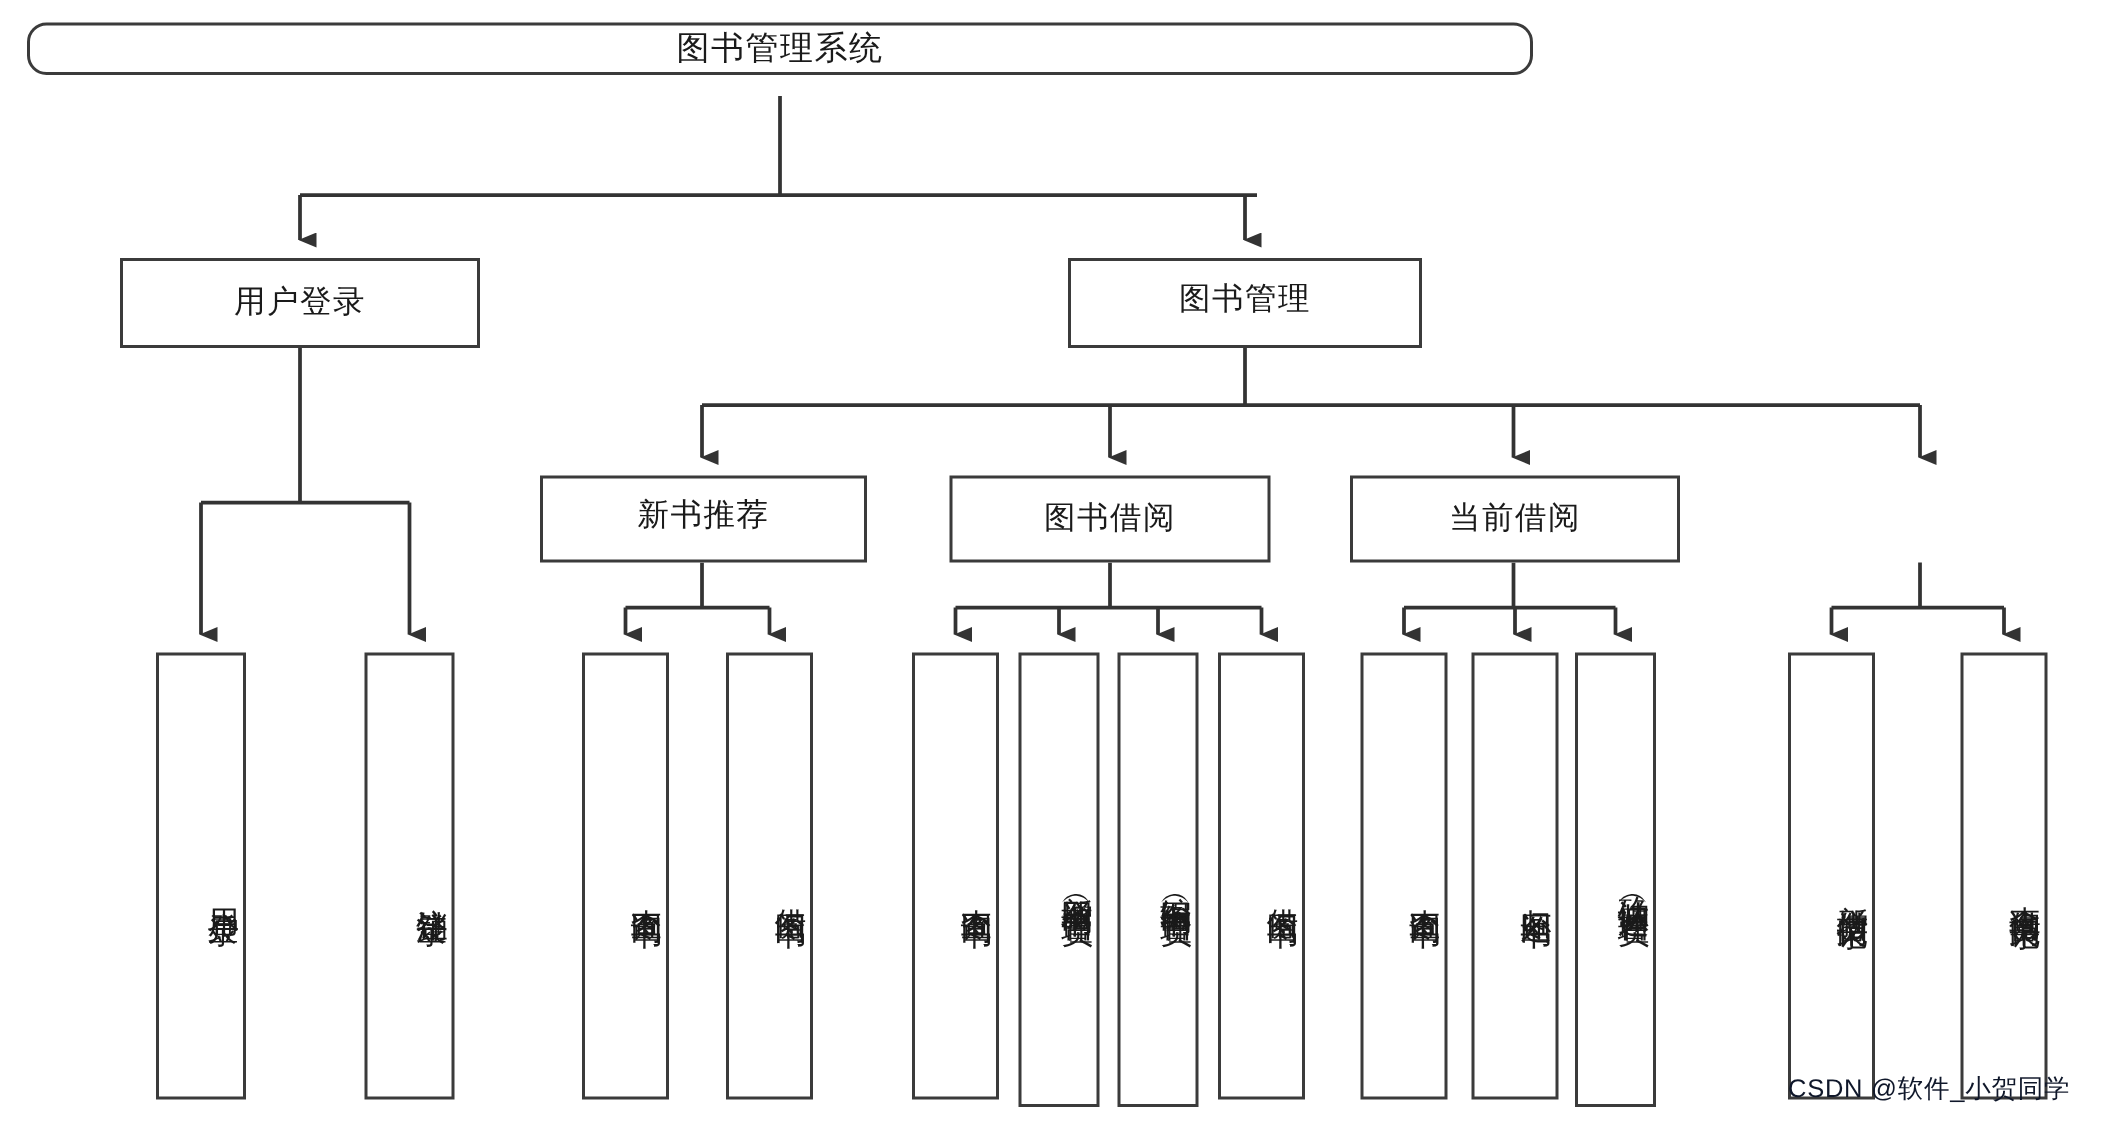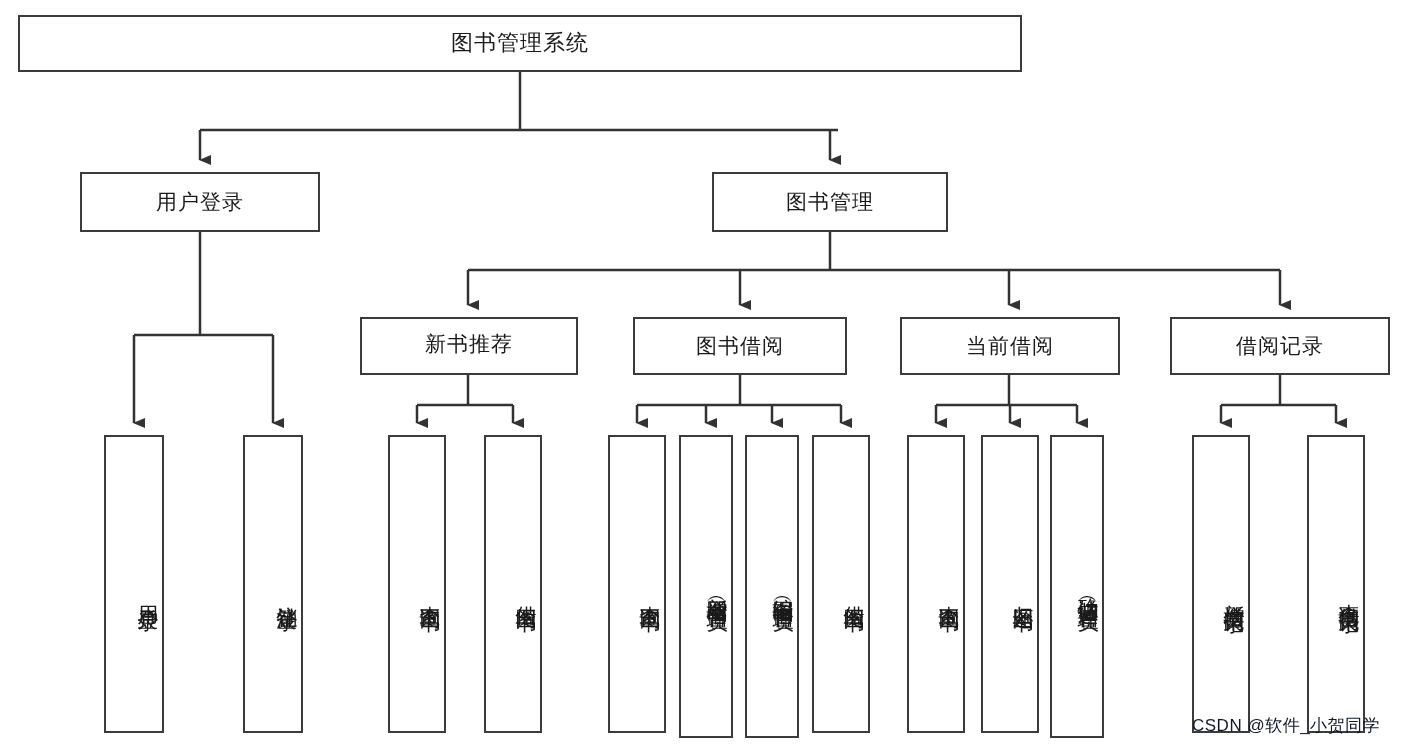--- a/index.html
+++ b/index.html
@@ -111,42 +111,39 @@
       <path d="M1010,405 L1010,423" marker-end="url(#arrow)"></path>
       <path d="M1077,405 L1077,423" marker-end="url(#arrow)"></path>
 
       <path d="M1280,375 L1280,405"></path>
       <path d="M1221,405 L1336,405"></path>
       <path d="M1221,405 L1221,423" marker-end="url(#arrow)"></path>
       <path d="M1336,405 L1336,423" marker-end="url(#arrow)"></path>
     </g>
   </svg>
 
-  <div class="node horiz root" style="left:18px; top:15px; width:1004px; height:57px;">
+  <div class="node horiz root" style="left:18px; top:15px; width:1004px; height:35px;border-radius:13px;">
     <span>图书管理系统</span>
   </div>
 
   <div class="node horiz" style="left:80px; top:172px; width:240px; height:60px;">
     <span>用户登录</span>
   </div>
-  <div class="node horiz" style="left:712px; top:172px; width:236px; height:60px;">
+  <div class="node horiz" style="left:712px; top:172px; width:236px; height:60px;font-family:Liberation Mono, monospace;">
     <span>图书管理</span>
   </div>
 
   <div class="node horiz" style="left:360px; top:317px; width:218px; height:58px;font-family:Liberation Mono, monospace;">
     <span>新书推荐</span>
   </div>
   <div class="node horiz" style="left:633px; top:317px; width:214px; height:58px;">
     <span>图书借阅</span>
   </div>
   <div class="node horiz" style="left:900px; top:317px; width:220px; height:58px;">
     <span>当前借阅</span>
-  </div>
-  <div class="node horiz" style="left:1170px; top:317px; width:220px; height:58px;">
-    <span>借阅记录</span>
   </div>
 
   <div class="node vert" style="left:104px; top:435px; width:60px; height:298px;">
     <span>用户登录</span>
   </div>
   <div class="node vert" style="left:243px; top:435px; width:60px; height:298px;">
     <span>注销登录</span>
   </div>
 
   <div class="node vert" style="left:388px; top:435px; width:58px; height:298px;">

